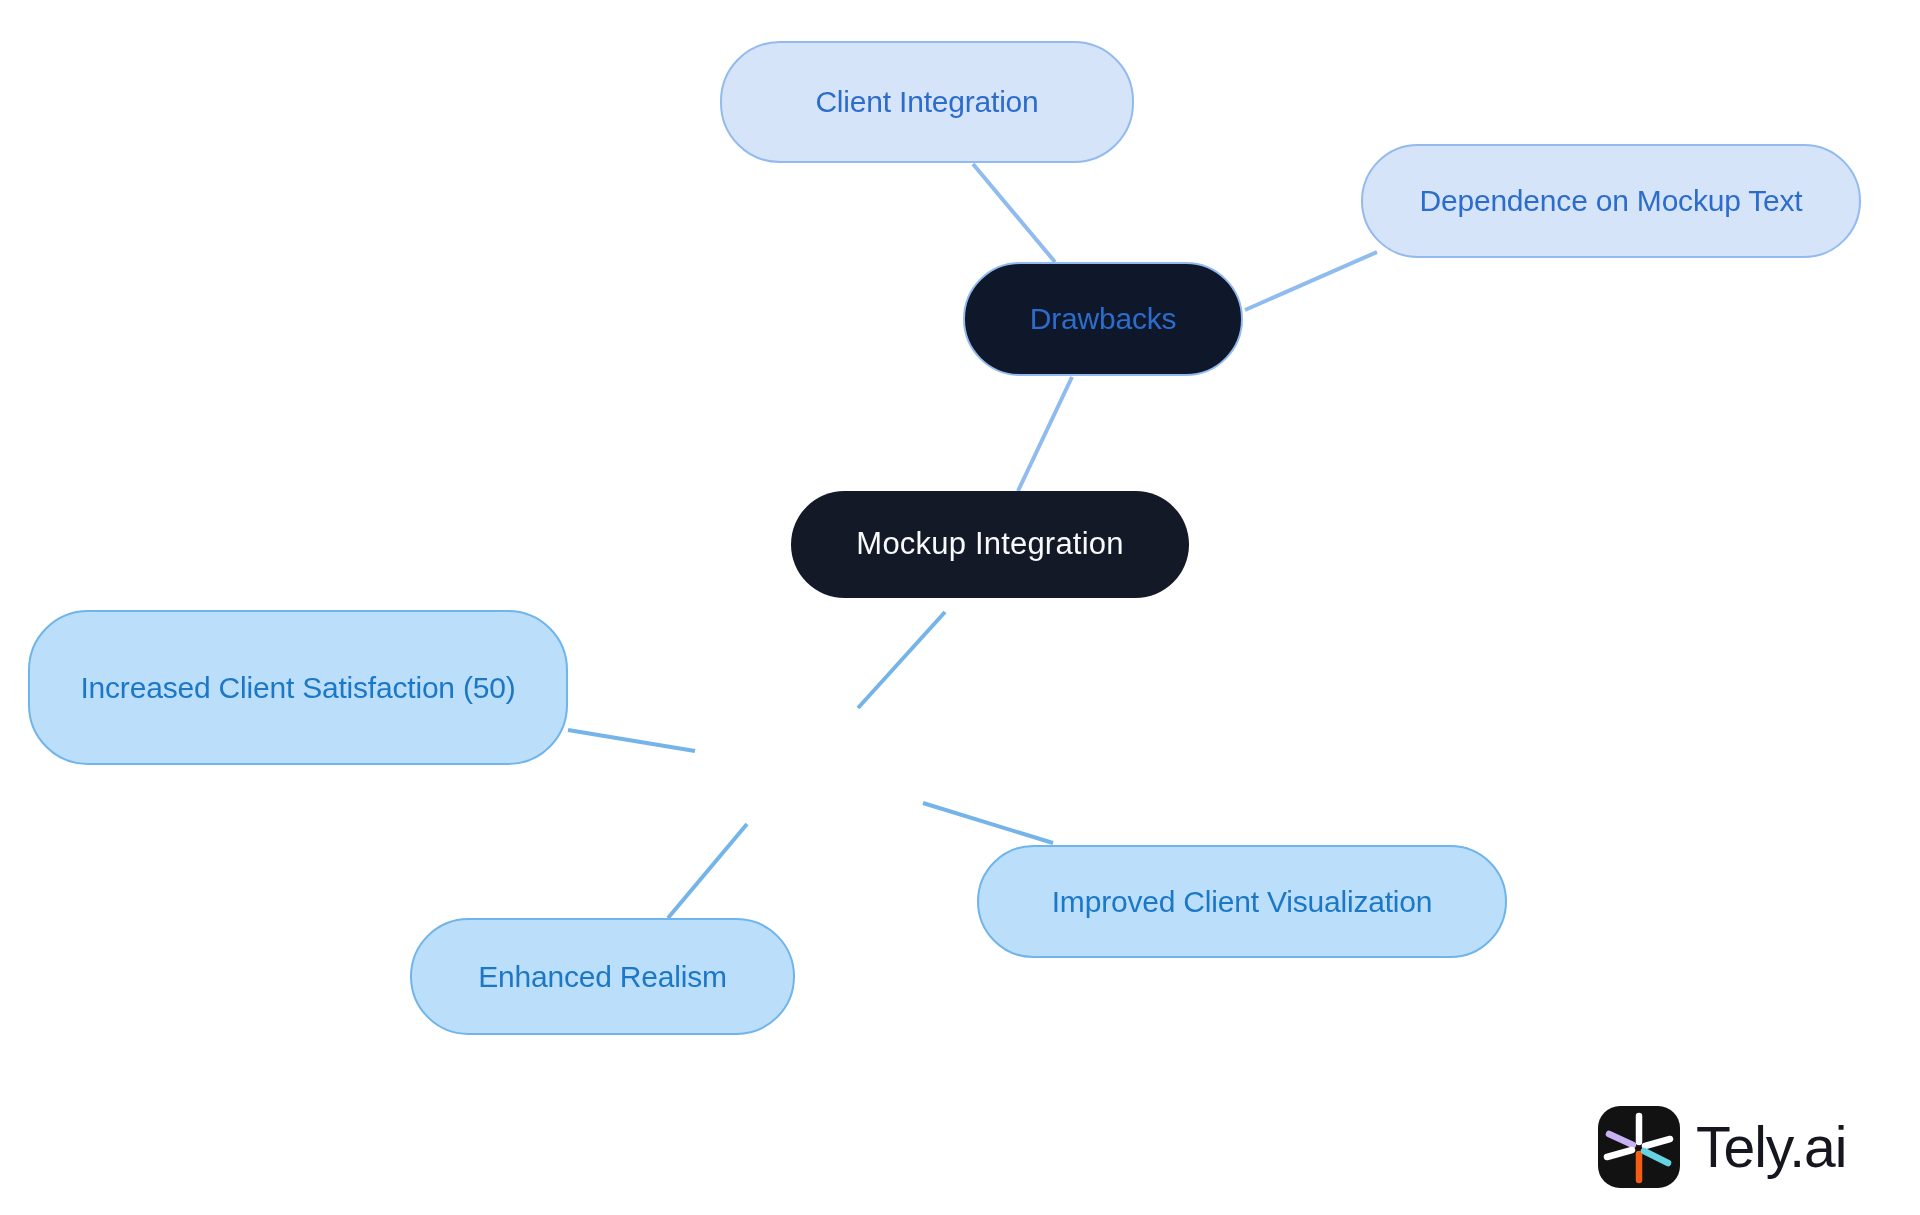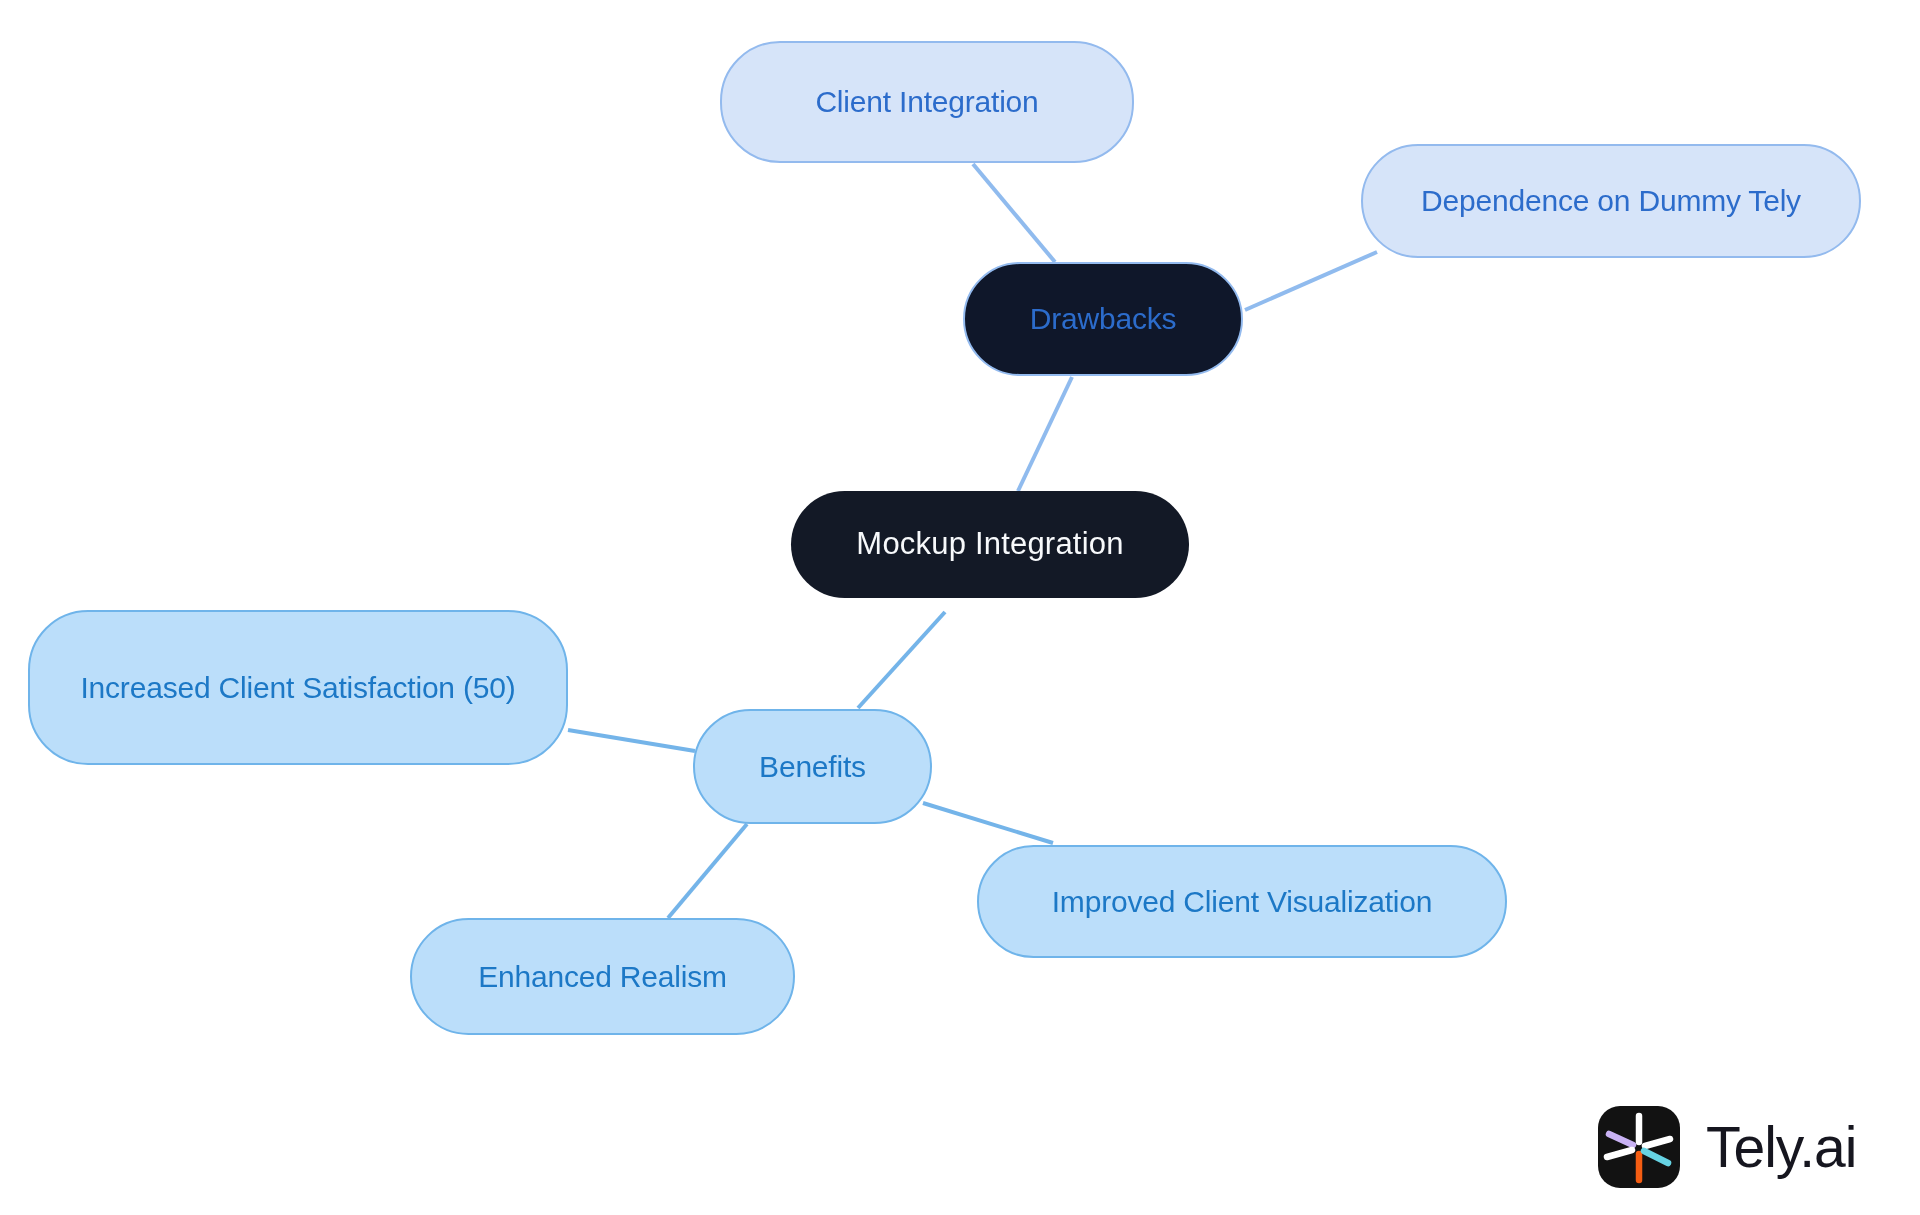--- a/index.html
+++ b/index.html
@@ -50,21 +50,21 @@
   .n-benefits   { left: 693px;  top: 709px; width: 239px; height: 115px; }
   .n-increased  { left: 28px;   top: 610px; width: 540px; height: 155px; justify-content: center; }
   .n-enhanced   { left: 410px;  top: 918px; width: 385px; height: 117px; align-items: center; }
   .n-improved   { left: 977px;  top: 845px; width: 530px; height: 113px; }
 
   .brand {
     position: absolute;
     left: 1598px; top: 1106px;
     display: flex;
     align-items: center;
-    gap: 26px;
+    gap: 16px;
     z-index: 3;
   }
   .brand-icon {
     width: 82px; height: 82px;
     border-radius: 22px;
     display: flex;
     align-items: center;
     justify-content: center;
   }
   .brand-name {
@@ -86,34 +86,31 @@
     <line x1="695" y1="751" x2="568" y2="730" style="stroke: rgb(116, 180, 233);"></line>
     <line x1="747" y1="824" x2="668" y2="918" style="stroke: rgb(116, 180, 233);"></line>
     <line x1="923" y1="803" x2="1053" y2="843" style="stroke: rgb(116, 180, 233);"></line>
   </svg>
 
   <div class="node n-client" style="background-color: rgb(214, 228, 249); border-color: rgb(147, 186, 238); color: rgb(44, 108, 203);">
     <span>Client Integration</span>
   </div>
 
   <div class="node n-dependence" style="background-color: rgb(214, 228, 249); border-color: rgb(147, 186, 238); color: rgb(44, 108, 203);">
-    <span>Dependence on Dummy Tely</span>
+    <span>Dependence on Mockup Text</span>
   </div>
 
   <div class="node n-drawbacks" style="background-color: #0f172a; border-color: rgb(147, 186, 238); color: rgb(44, 108, 203);">
     <span>Drawbacks</span>
   </div>
 
   <div class="node node--root n-root" style="background-color: rgb(19, 25, 38); color: rgb(247, 249, 251);">
     <span>Mockup Integration</span>
   </div>
 
-  <div class="node n-benefits" style="background-color: rgb(187, 222, 250); border-color: rgb(111, 180, 234); color: rgb(28, 120, 198);">
-    <span>Benefits</span>
-  </div>
 
   <div class="node node--leaf2 n-increased" style="background-color: rgb(187, 222, 250); border-color: rgb(111, 180, 234); color: rgb(28, 120, 198);">
     <span>Increased Client Satisfaction (50)</span>
   </div>
 
   <div class="node n-enhanced" style="background-color: rgb(187, 222, 250); border-color: rgb(111, 180, 234); color: rgb(28, 120, 198);">
     <span>Enhanced Realism</span>
   </div>
 
   <div class="node n-improved" style="background-color: rgb(187, 222, 250); border-color: rgb(111, 180, 234); color: rgb(28, 120, 198);">

